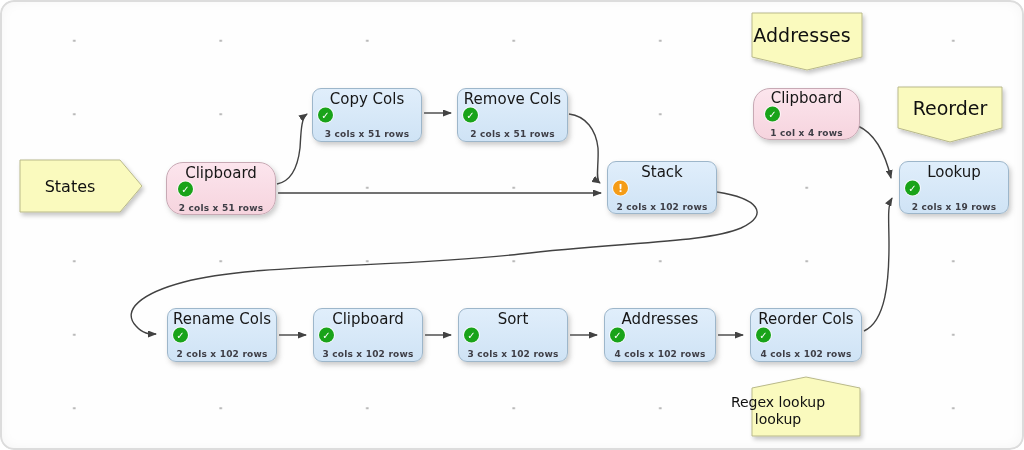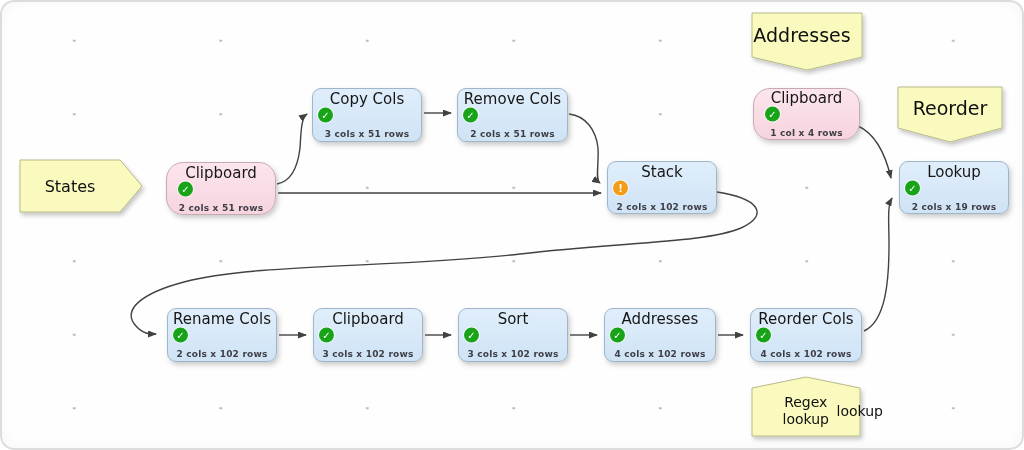--- a/index.html
+++ b/index.html
@@ -82,21 +82,21 @@
       <polygon class="note-shape" points="20,160 120,160 142,186 120,212 20,212"></polygon>
       <polygon class="note-shape" points="752,13 862,13 862,57 807,70 752,57"></polygon>
       <polygon class="note-shape" points="898,87 1002,87 1002,128 950,142 898,128"></polygon>
       <polygon class="note-shape" points="752,388 806,377 860,388 860,436 752,436"></polygon>
     </g>
   </svg>
 
   <div class="note-label big" style="left:20px;top:160px;width:100px;height:52px">States</div>
   <div class="note-label med" style="left:752px;top:13px;width:100px;height:44px">Addresses</div>
   <div class="note-label med" style="left:898px;top:87px;width:104px;height:41px">Reorder</div>
-  <div class="note-label small" style="left:775px;top:388px;width:108px;height:46px;">
+  <div class="note-label small" style="left:724px;top:388px;width:108px;height:46px;flex-direction:column">
     <span>Regex lookup</span>
     <span>lookup</span>
   </div>
 
   <div class="node pink" style="left:166px;top:162px;width:110px;height:53px">
     <span class="status ok">✓</span>
     <div class="ntitle">Clipboard</div>
     <div class="nsub">2 cols x 51 rows</div>
   </div>
 

